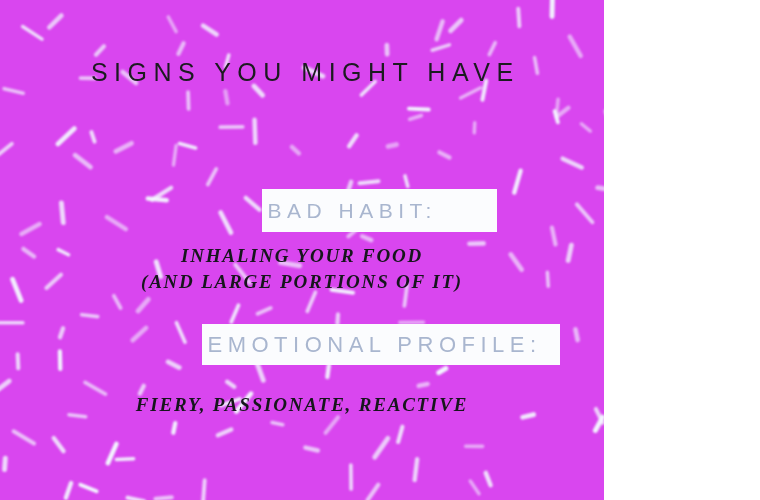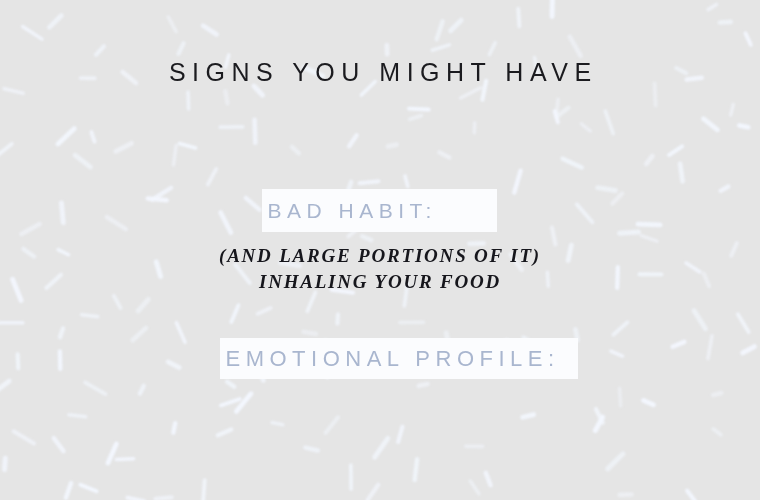--- a/index.html
+++ b/index.html
@@ -8,23 +8,23 @@
   }
   body {
     width: 760px;
     height: 500px;
     overflow: hidden;
     font-family: "Liberation Sans", sans-serif;
   }
 
   #graphic {
     position: relative;
-    width: 760px;
+    width: 604px;
     height: 500px;
-    background: #e5e5e5;
+    background: #d946ef;
     overflow: hidden;
   }
 
   #confetti-layer {
     position: absolute;
     inset: 0;
     width: 760px;
     height: 500px;
     pointer-events: none;
   }
@@ -85,24 +85,23 @@
   }
   #bad-habit-band .band-label {
     font-size: 21px;
     letter-spacing: 5.5px;
     text-indent: 5.5px;
   }
 
   #emotional-profile-band {
     position: absolute;
     left: 202px;
-    top: 338px;
+    top: 324px;
     width: 358px;
     height: 41px;
-    margin-left: 18px;
   }
   #emotional-profile-band .band-label {
     font-size: 22px;
     letter-spacing: 5.5px;
     text-indent: 5.5px;
   }
 
   .body-text {
     position: absolute;
     width: 100%;
@@ -319,22 +318,25 @@
 
   <div id="content">
     <div class="eyebrow">SIGNS YOU MIGHT HAVE</div>
   </div>
 
   <div class="band" id="bad-habit-band">
     <span class="band-label">BAD HABIT:</span>
   </div>
 
   <div class="body-text" id="bad-habit-text">
+    <div>INHALING YOUR FOOD</div>
     <div>(AND LARGE PORTIONS OF IT)</div>
-    <div>INHALING YOUR FOOD</div>
   </div>
 
   <div class="band" id="emotional-profile-band">
     <span class="band-label">EMOTIONAL PROFILE:</span>
   </div>
 
+  <div class="body-text" id="emotional-profile-text">
+    <div>FIERY, PASSIONATE, REACTIVE</div>
+  </div>
 
 </div>
 
 </body></html>

